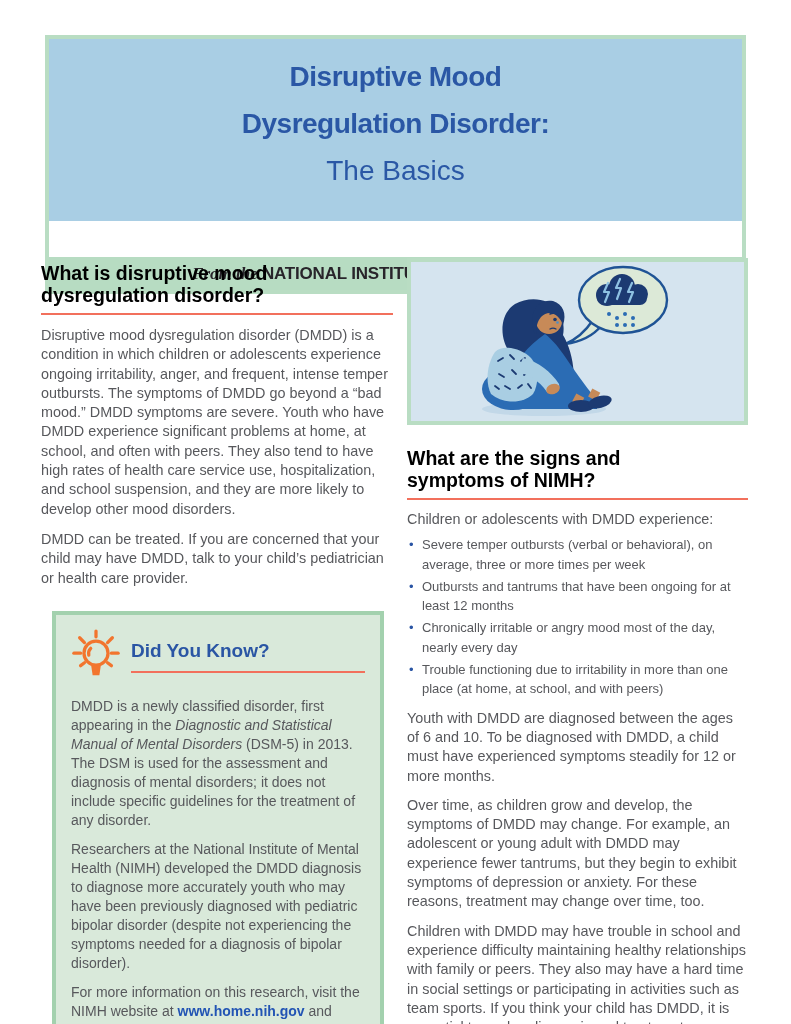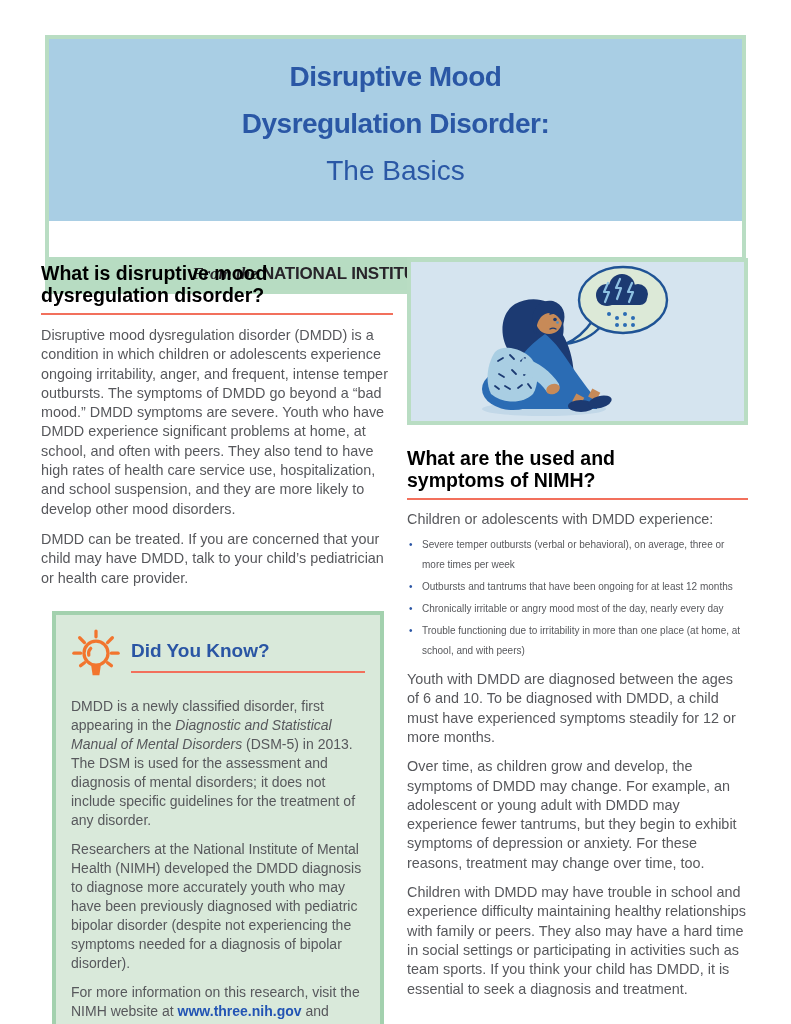--- a/index.html
+++ b/index.html
@@ -21,21 +21,21 @@
   .col-left{position:absolute;left:41px;top:262px;width:352px;}
   .col-right{position:absolute;left:407px;top:258px;width:341px;}
 
   h2{margin:0;color:#000000;font-size:19.5px;line-height:22px;font-weight:700;}
   .heading-rule{border:none;border-top:2.5px solid #f2705c;margin:7px 0 0 0;}
   p{margin:11px 0 0 0;font-size:14.4px;line-height:19.3px;color:#57585c;}
   .col-right p{margin-top:10px;}
 
   
   ul.bullets{list-style:none;margin:6px 0 0 0;padding:0;}
-  ul.bullets li{position:relative;padding-left:15px;font-size:10px;line-height:19.3px;
+  ul.bullets li{position:relative;padding-left:15px;font-size:13px;line-height:19.3px;
                 margin-top:3px;color:#57585c;}
   ul.bullets li::before{content:"•";position:absolute;left:2px;top:0;color:#2a55a4;}
 
   
   .dyk{margin:23px 0 0 11px;width:294px;background:#d9e9da;border:4px solid #a3d1ae;
        padding:14px 15px 14px 15px;}
   .dyk-head{display:flex;align-items:center;gap:10px;}
   .dyk-head-text{flex:1;border-bottom:2.5px solid #f2705c;padding-bottom:9px;}
   .dyk-head-text h3{margin:0;color:#2a55a4;font-size:19px;font-weight:700;}
   .dyk p{font-size:14px;line-height:19px;margin-top:10px;}
@@ -87,21 +87,21 @@
             <line x1="42" y1="38" x2="38" y2="35"></line>
           </g>
           <path d="M 21 38 L 31 38 L 29.5 48 L 22.5 48 Z" fill="#f2752e"></path>
         </svg>
         <div class="dyk-head-text">
           <h3>Did You Know?</h3>
         </div>
       </div>
       <p><span>DMDD is a newly classified disorder, first appearing in the </span><em>Diagnostic and Statistical Manual of Mental Disorders</em><span> (DSM-5) in 2013. The DSM is used for the assessment and diagnosis of mental disorders; it does not include specific guidelines for the treatment of any disorder.</span></p>
       <p>Researchers at the National Institute of Mental Health (NIMH) developed the DMDD diagnosis to diagnose more accurately youth who may have been previously diagnosed with pediatric bipolar disorder (despite not experiencing the symptoms needed for a diagnosis of bipolar disorder).</p>
-      <p><span>For more information on this research, visit the NIMH website at </span><a href="#" class="link">www.three.nih.gov</a><span> and search for “DMDD.”</span></p>
+      <p><span>For more information on this research, visit the NIMH website at </span><a href="#" class="link">www.home.nih.gov</a><span> and search for “DMDD.”</span></p>
     </div>
   </div>
 
   <div class="col-right">
 
     <div class="illus">
       <svg width="333" height="159" viewBox="0 0 333 159">
         <rect x="0" y="0" width="333" height="159" fill="#d5e4ef"></rect>
         <ellipse cx="133" cy="147" rx="62" ry="7" fill="#c2d8e8"></ellipse>
 
@@ -164,21 +164,21 @@
             <rect x="163" y="133" width="9" height="9" fill="#c78a58" transform="rotate(28 167 137)"></rect>
             <rect x="179" y="128" width="9" height="9" fill="#c78a58" transform="rotate(28 183 132)"></rect>
             <ellipse cx="170" cy="144" rx="13" ry="6" fill="#1c3a72"></ellipse>
             <ellipse cx="189" cy="140" rx="12" ry="6" fill="#1c3a72" transform="rotate(-14 189 140)"></ellipse>
           </g>
         </g>
       </svg>
     </div>
 
     <h2>
-      <span style="display:block">What are the used and</span>
+      <span style="display:block">What are the signs and</span>
       <span style="display:block">symptoms of NIMH?</span>
     </h2>
     <hr class="heading-rule">
 
     <p>Children or adolescents with DMDD experience:</p>
     <ul class="bullets">
       <li>Severe temper outbursts (verbal or behavioral), on average, three or more times per week</li>
       <li>Outbursts and tantrums that have been ongoing for at least 12 months</li>
       <li>Chronically irritable or angry mood most of the day, nearly every day</li>
       <li>Trouble functioning due to irritability in more than one place (at home, at school, and with peers)</li>

